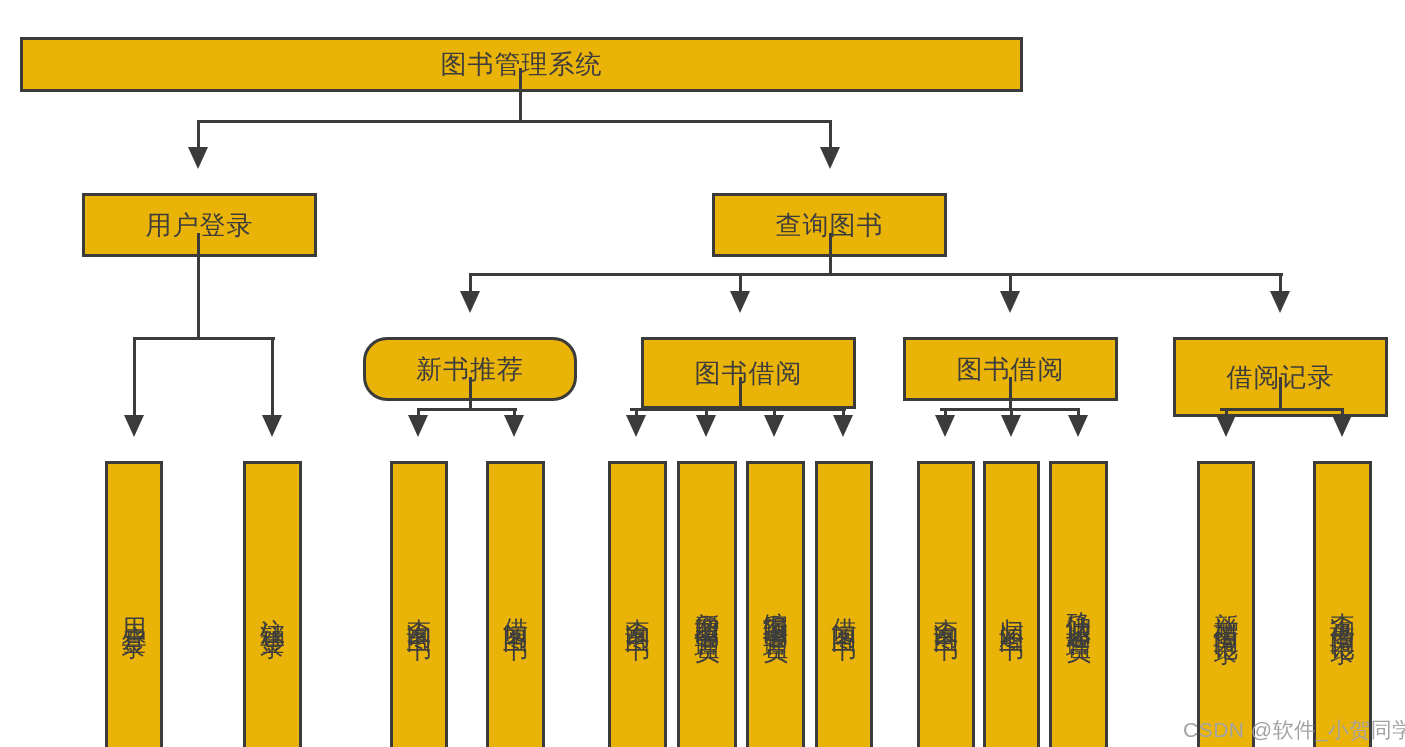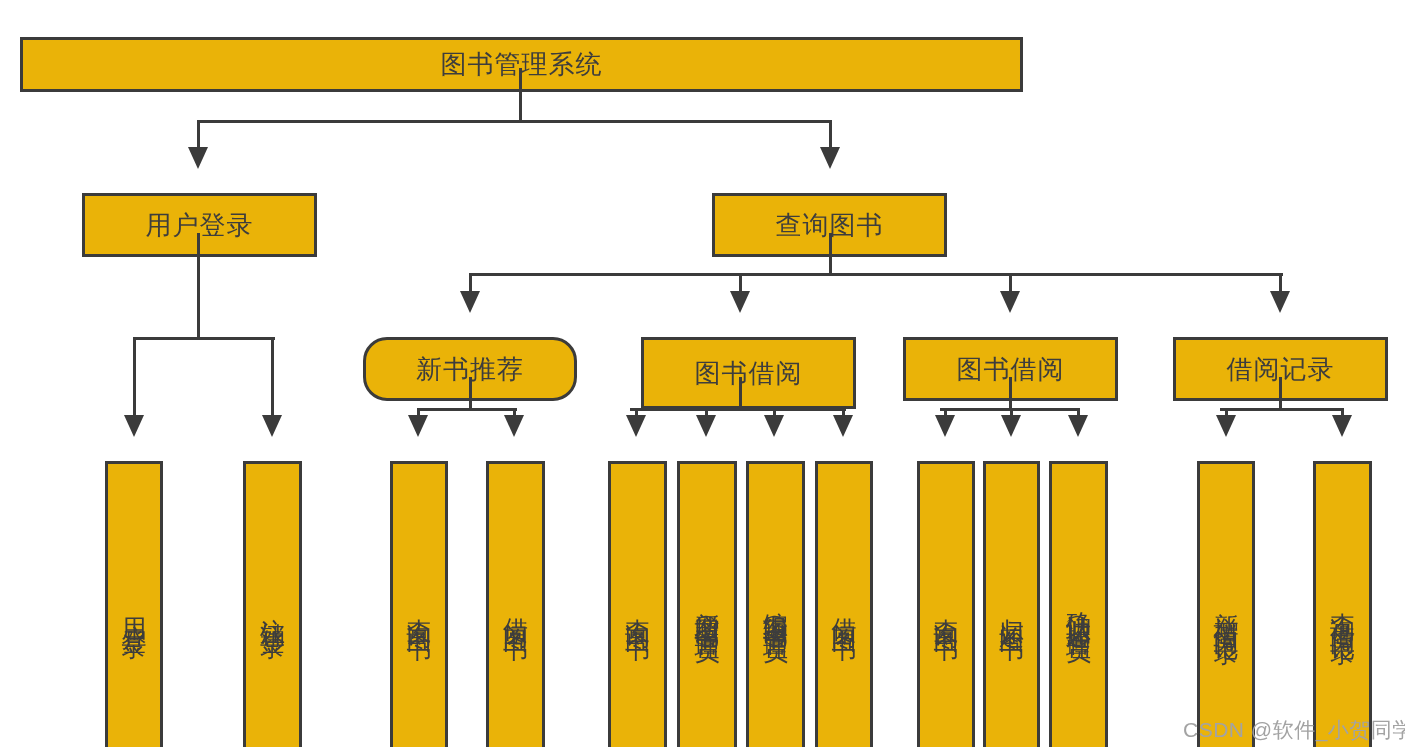--- a/index.html
+++ b/index.html
@@ -60,21 +60,21 @@
 <div id="canvas">
 
   <div class="box h" style="left:20px;top:13px;width:1003px;height:55px;">图书管理系统</div>
 
   <div class="box h" style="left:82px;top:169px;width:235px;height:64px;">用户登录</div>
   <div class="box h" style="left:712px;top:169px;width:235px;height:64px;">查询图书</div>
 
   <div class="box h" style="left:363px;top:313px;width:214px;height:64px;border-radius:24px;">新书推荐</div>
   <div class="box h" style="left:641px;top:313px;width:215px;height:72px;">图书借阅</div>
   <div class="box h" style="left:903px;top:313px;width:215px;height:64px;">图书借阅</div>
-  <div class="box h" style="left:1173px;top:313px;width:215px;height:64px;">借阅记录</div>
+  <div class="box h" style="left:1173px;top:313px;width:215px;height:80px;">借阅记录</div>
 
   <div class="box v" style="left:105px;top:437px;width:58px;height:298px;">用户登录</div>
   <div class="box v" style="left:243px;top:437px;width:59px;height:298px;">注销登录</div>
 
   <div class="box v" style="left:390px;top:437px;width:58px;height:298px;">查询图书</div>
   <div class="box v" style="left:486px;top:437px;width:59px;height:298px;">借阅图书</div>
 
   <div class="box v" style="left:608px;top:437px;width:59px;height:298px;">查询图书</div>
   <div class="box v long" style="left:677px;top:437px;width:60px;height:298px;">新增图书（管理员）</div>
   <div class="box v long" style="left:746px;top:437px;width:59px;height:298px;">编辑图书（管理员）</div>

